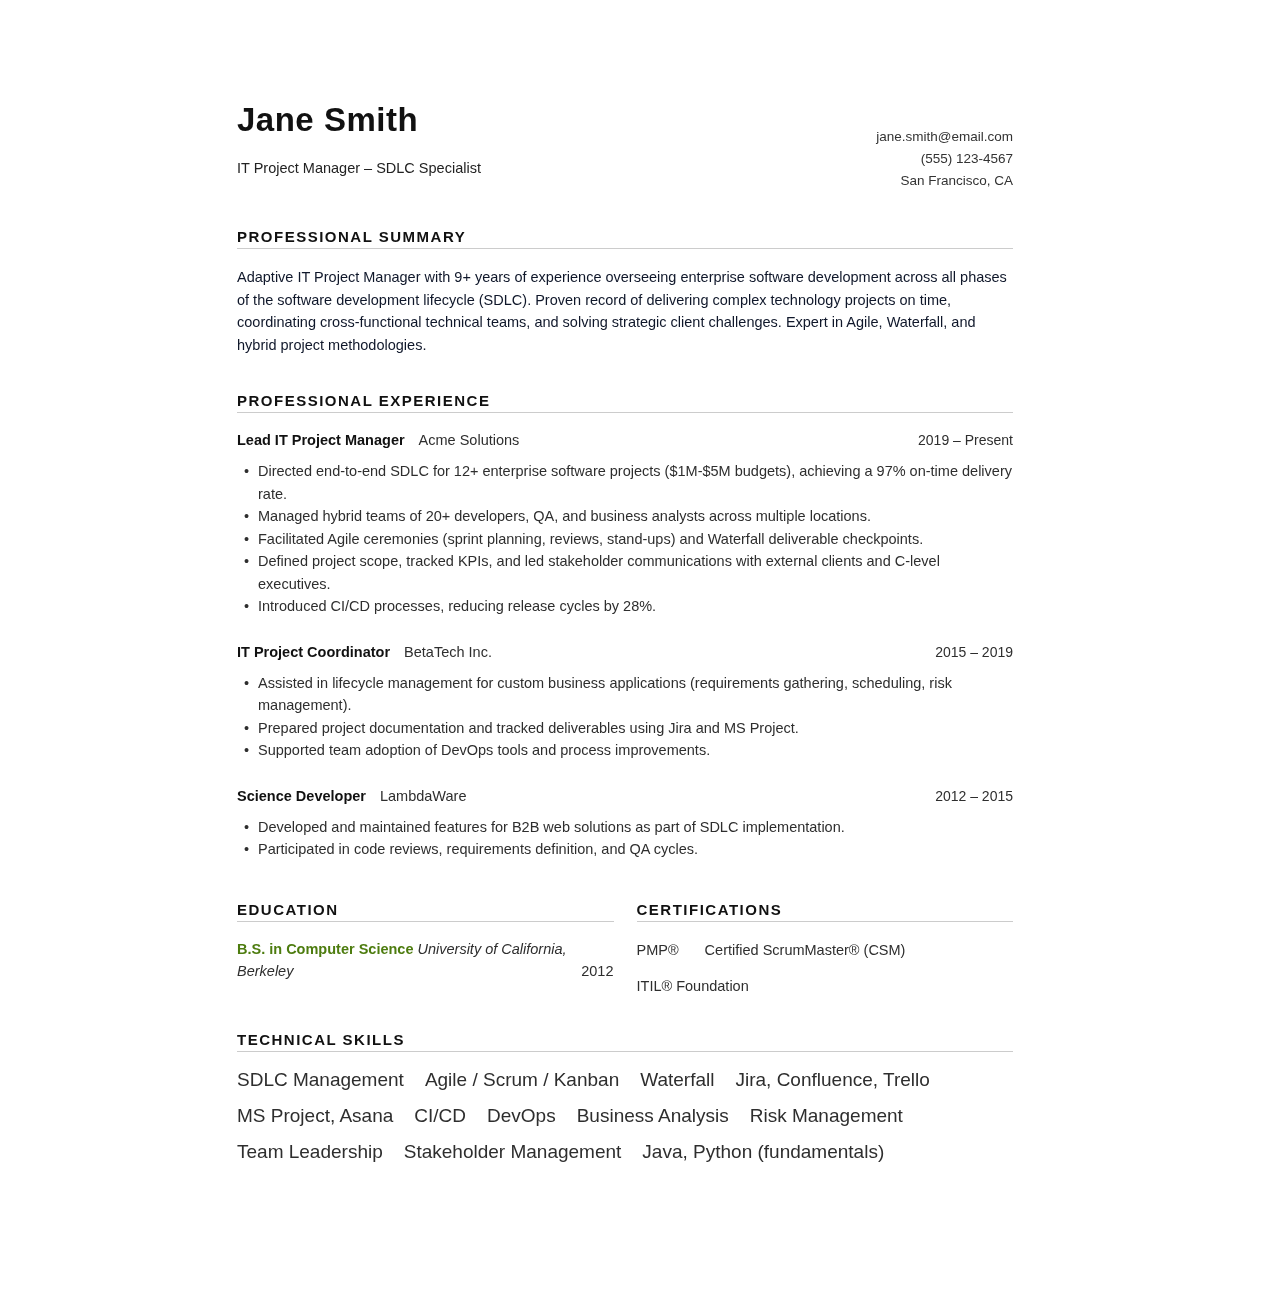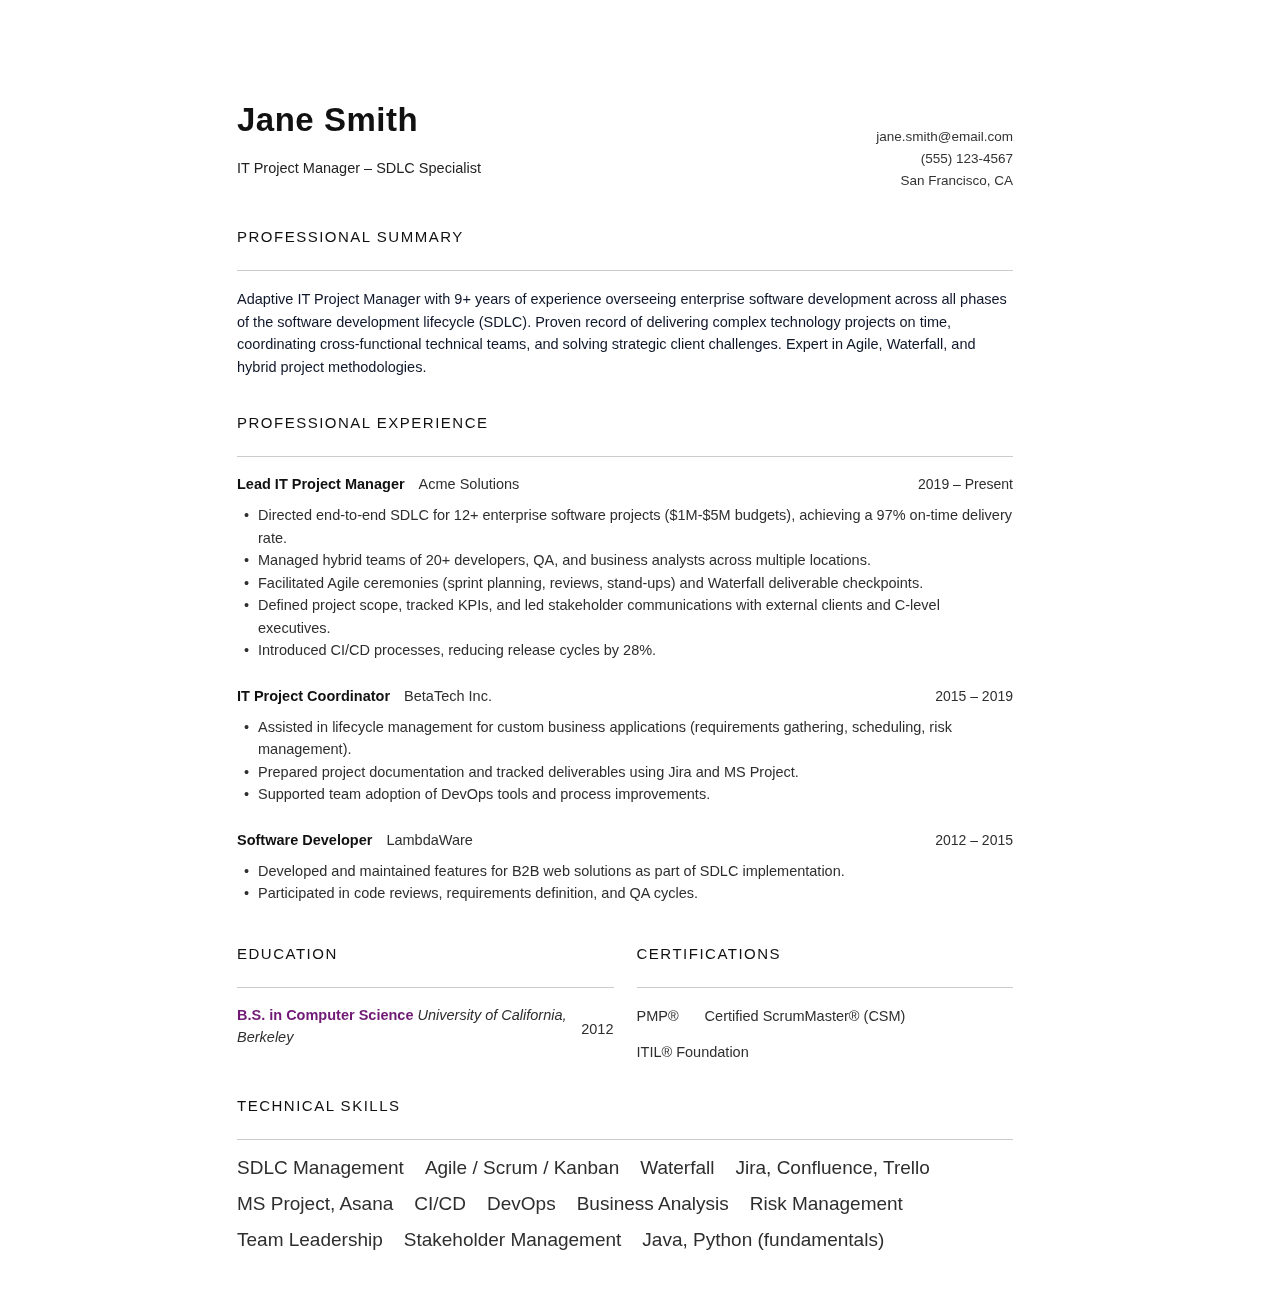--- a/index.html
+++ b/index.html
@@ -35,25 +35,25 @@
     margin-top: 26px;
     text-align: right;
     font-size: 13.5px;
     line-height: 22px;
     color: #333333;
   }
   
   .section { margin-top: 36px; }
   .sec-h {
     font-size: 15px;
-    font-weight: 400;
+    font-weight: 700;
     letter-spacing: 1.5px;
     color: #111111;
     line-height: 18px;
-    padding-bottom: 24px;
+    padding-bottom: 2px;
     border-bottom: 1px solid #cccccc;
   }
   .summary-text {
     margin-top: 17px;
     font-size: 14.5px;
     line-height: 22.5px;
     color: #0f172a;
   }
   
   .job { margin-top: 17px; }
@@ -82,23 +82,23 @@
     grid-template-columns: 1fr 1fr;
     column-gap: 23px;
   }
   .edu-entry {
     position: relative;
     margin-top: 16px;
     font-size: 14.5px;
     line-height: 22.5px;
     padding-right: 10px;
   }
-  .edu-degree { font-weight: 700; color: #701a75; }
+  .edu-degree { font-weight: 700; color: #4d7c0f; }
   .edu-school { font-style: italic; }
-  .edu-year { position: absolute; right: 0; bottom: 8px; font-style: normal; }
+  .edu-year { position: absolute; right: 0; bottom: 0; font-style: normal; }
   .cert-list {
     margin-top: 20px;
     display: flex;
     flex-wrap: wrap;
     column-gap: 26px;
     row-gap: 19px;
     font-size: 14.5px;
     line-height: 17px;
   }
   
@@ -160,21 +160,21 @@
       </div>
       <ul class="bullets">
         <li>Assisted in lifecycle management for custom business applications (requirements gathering, scheduling, risk management).</li>
         <li>Prepared project documentation and tracked deliverables using Jira and MS Project.</li>
         <li>Supported team adoption of DevOps tools and process improvements.</li>
       </ul>
     </div>
 
     <div class="job">
       <div class="job-head">
-        <span class="job-title">Software Developer</span>
+        <span class="job-title">Science Developer</span>
         <span class="job-company">LambdaWare</span>
         <span class="job-dates">2012 – 2015</span>
       </div>
       <ul class="bullets">
         <li>Developed and maintained features for B2B web solutions as part of SDLC implementation.</li>
         <li>Participated in code reviews, requirements definition, and QA cycles.</li>
       </ul>
     </div>
   </section>
 

